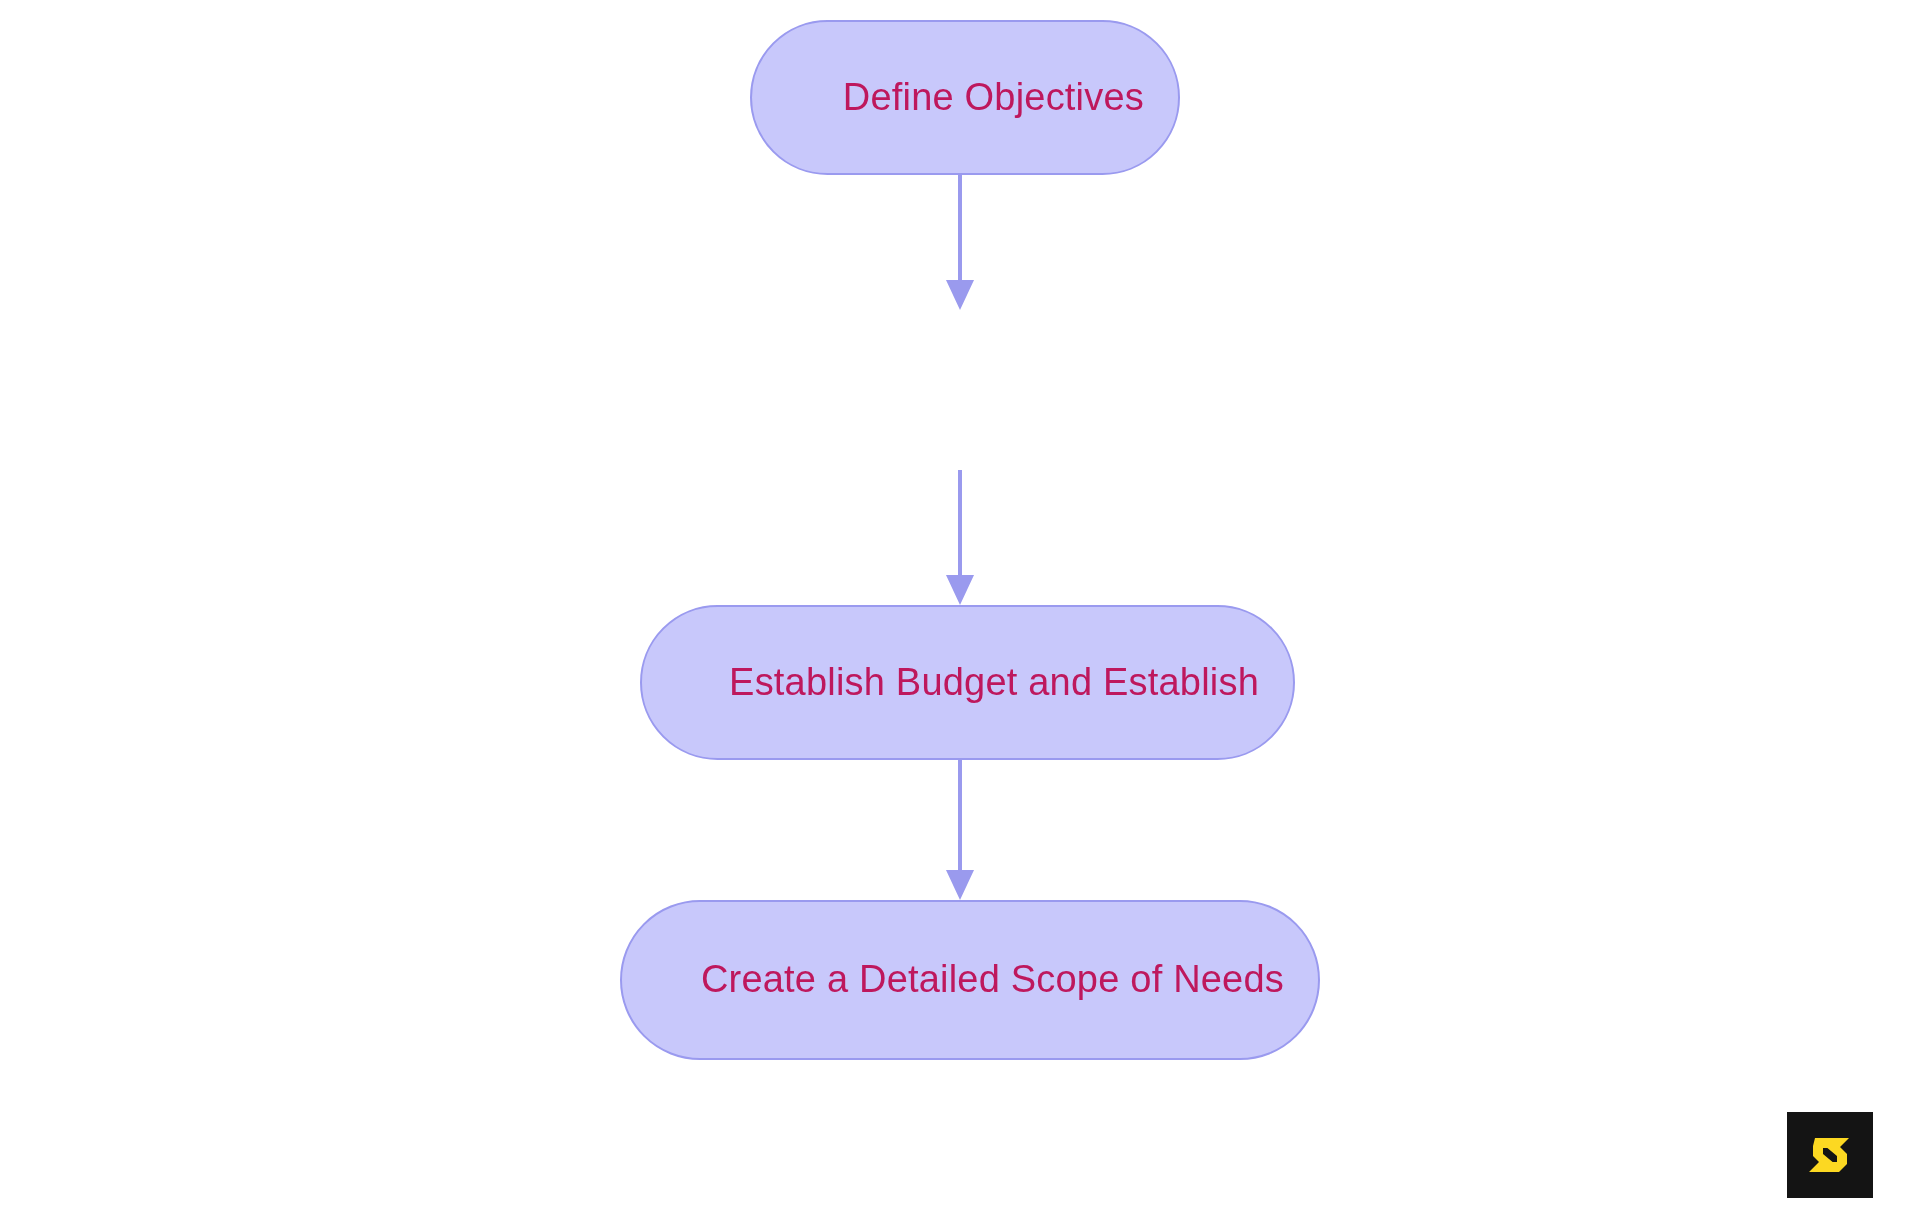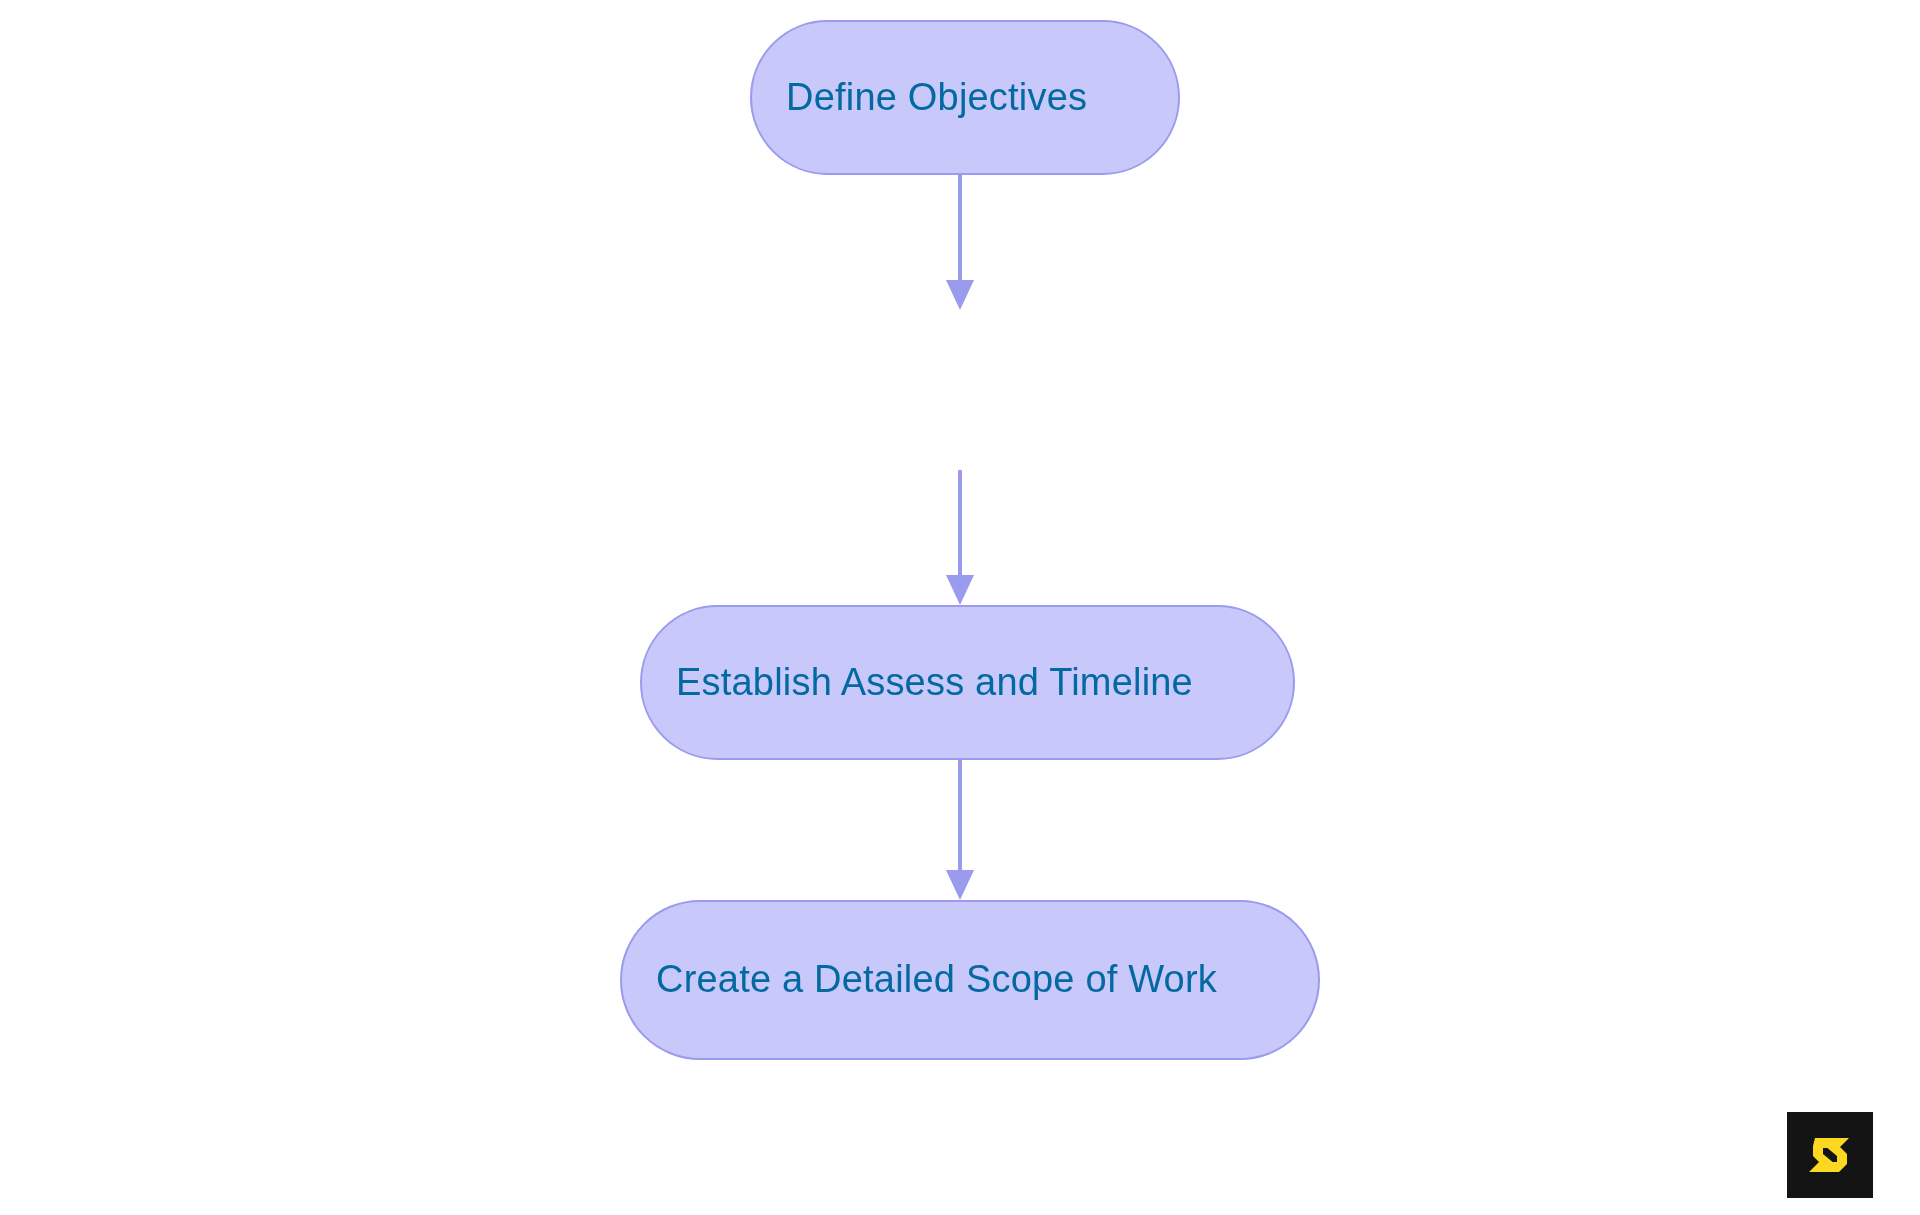--- a/index.html
+++ b/index.html
@@ -27,23 +27,23 @@
   }
   
   .node {
     position: absolute;
     box-sizing: border-box;
     background: #c8c8fb;
     border: 2px solid #9a9aef;
     border-radius: 999px;
     display: flex;
     align-items: center;
-    justify-content: flex-start;
+    justify-content: flex-end;
     text-align: center;
-    color: #0369a1;
+    color: #be185d;
     font-size: 38px;
     font-weight: 400;
     letter-spacing: 0.2px;
     line-height: 1.1;
     white-space: nowrap;
     padding: 0 34px;
   }
   .node-label {
     display: block;
   }
@@ -112,30 +112,30 @@
       <div class="head"></div>
     </div>
 
 
     <div class="connector" id="conn-2">
       <div class="shaft"></div>
       <div class="head"></div>
     </div>
 
     <div class="node" id="node-3">
-      <span class="node-label">Establish Assess and Timeline</span>
+      <span class="node-label">Establish Budget and Establish</span>
     </div>
 
     <div class="connector" id="conn-3">
       <div class="shaft"></div>
       <div class="head"></div>
     </div>
 
     <div class="node" id="node-4">
-      <span class="node-label">Create a Detailed Scope of Work</span>
+      <span class="node-label">Create a Detailed Scope of Needs</span>
     </div>
 
   </div>
 
   <div id="watermark">
     <svg width="58" height="58" viewBox="0 0 58 58" aria-hidden="true">
       <path d="M14 12 H48 L38 22 H22 V28 L34 38 H20 L12 30 V20 Z" fill="#fcd822"></path>
       <path d="M24 20 H38 L46 28 V38 L38 46 H8 L18 36 H36 V30 L24 20 Z" fill="#fcd822"></path>
     </svg>
   </div>

